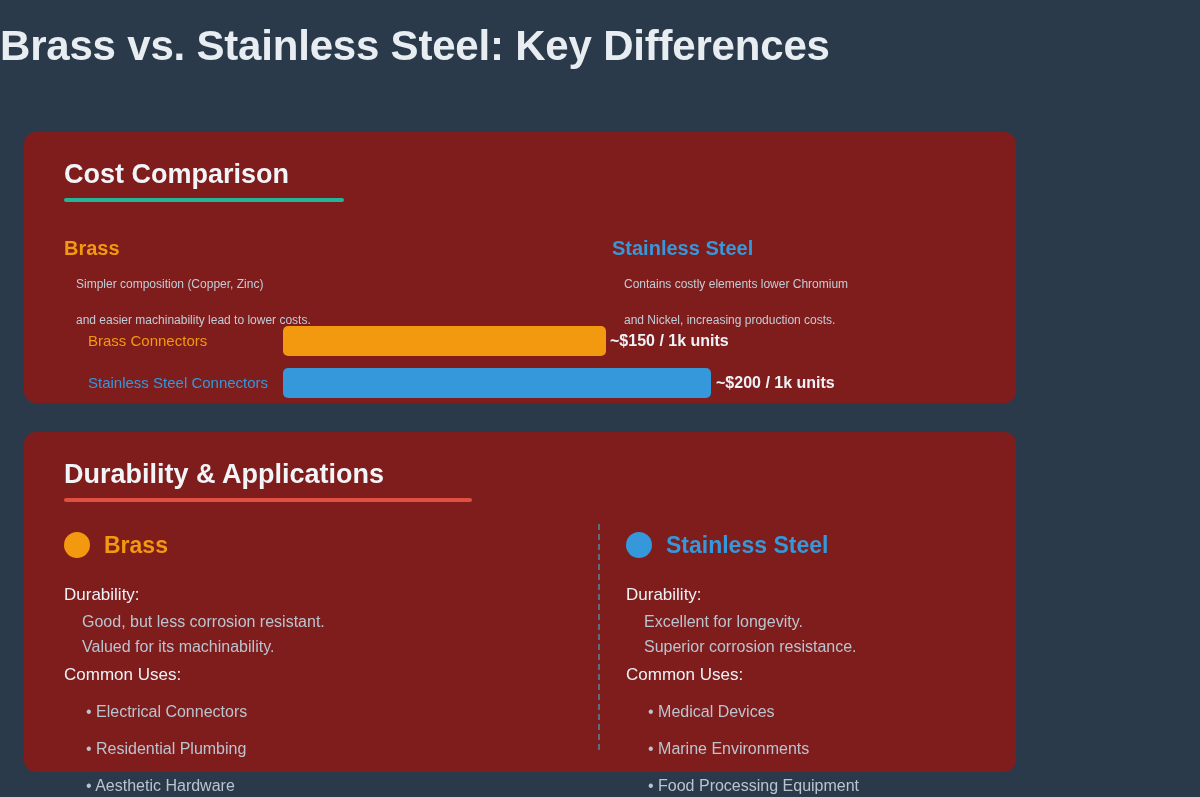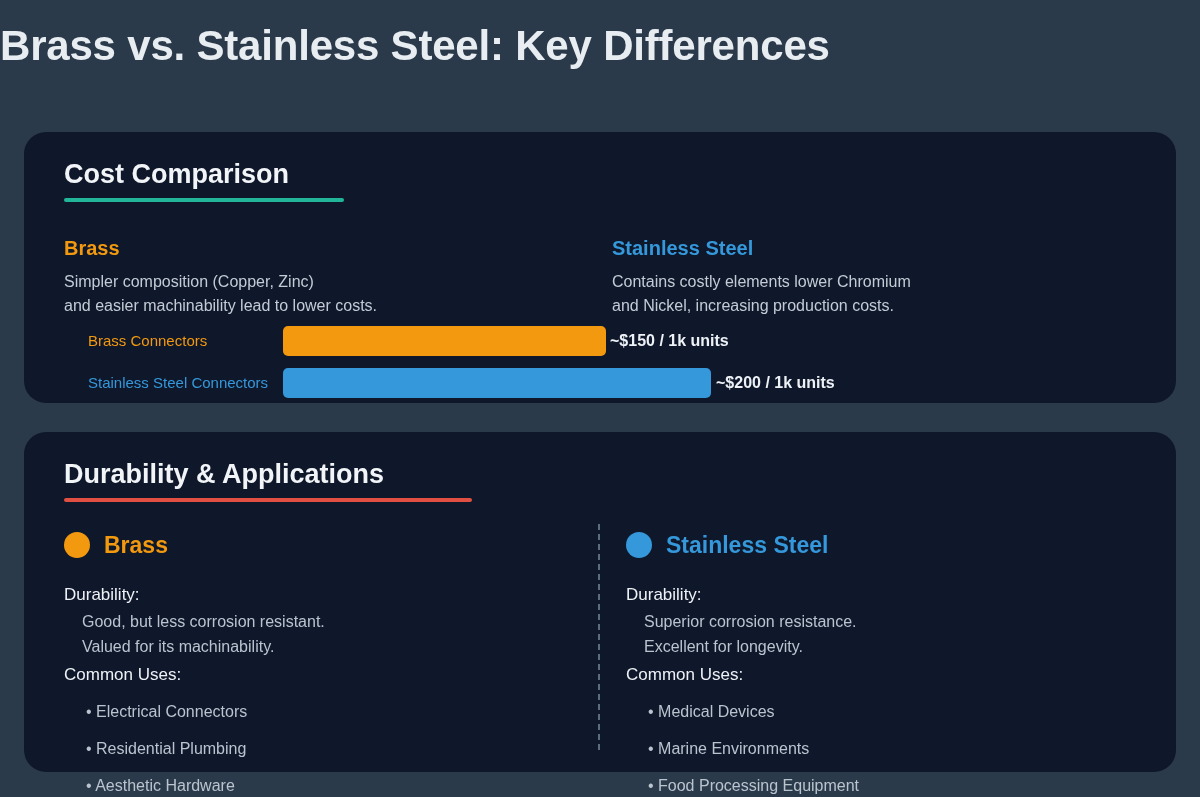--- a/index.html
+++ b/index.html
@@ -26,23 +26,23 @@
     font-weight: bold;
     color: #e8edf2;
     letter-spacing: -0.2px;
     line-height: 52px;
   }
 
   
   .card {
     position: absolute;
     left: 24px;
-    width: 1152px;
-    background: #0f172a;
-    border-radius: 22px;
+    width: 992px;
+    background: #7f1d1d;
+    border-radius: 12px;
     box-sizing: border-box;
   }
   #card-cost {
     top: 132px;
     height: 271px;
   }
   #card-durability {
     top: 432px;
     height: 340px;
   }
@@ -86,24 +86,24 @@
   .material-name {
     font-size: 20px;
     font-weight: bold;
     margin: 0 0 10px 0;
     line-height: 24px;
   }
   .brass-color { color: #f2990f; }
   .steel-color { color: #3498db; }
 
   .material-desc {
-    font-size: 16px;
+    font-size: 12px;
     color: #c3ccd6;
     line-height: 24px;
-    margin: 0;
+    margin: 12px;
   }
 
   
   .bar-row {
     position: absolute;
     left: 40px;
     width: 1072px;
     height: 30px;
   }
   #bar-row-brass { top: 194px; }
@@ -267,20 +267,20 @@
     <div class="bullet-line">• Residential Plumbing</div>
     <div class="bullet-line">• Aesthetic Hardware</div>
   </div>
 
   <div class="dur-col" id="dur-col-steel">
     <div class="dur-head">
       <span class="dot dot-steel"></span>
       <span class="dur-head-label steel-color">Stainless Steel</span>
     </div>
     <div class="sub-head">Durability:</div>
+    <div class="sub-line">Excellent for longevity.</div>
     <div class="sub-line">Superior corrosion resistance.</div>
-    <div class="sub-line">Excellent for longevity.</div>
     <div class="sub-head spaced">Common Uses:</div>
     <div class="bullet-line">• Medical Devices</div>
     <div class="bullet-line">• Marine Environments</div>
     <div class="bullet-line">• Food Processing Equipment</div>
   </div>
 </div>
 
 </body></html>

